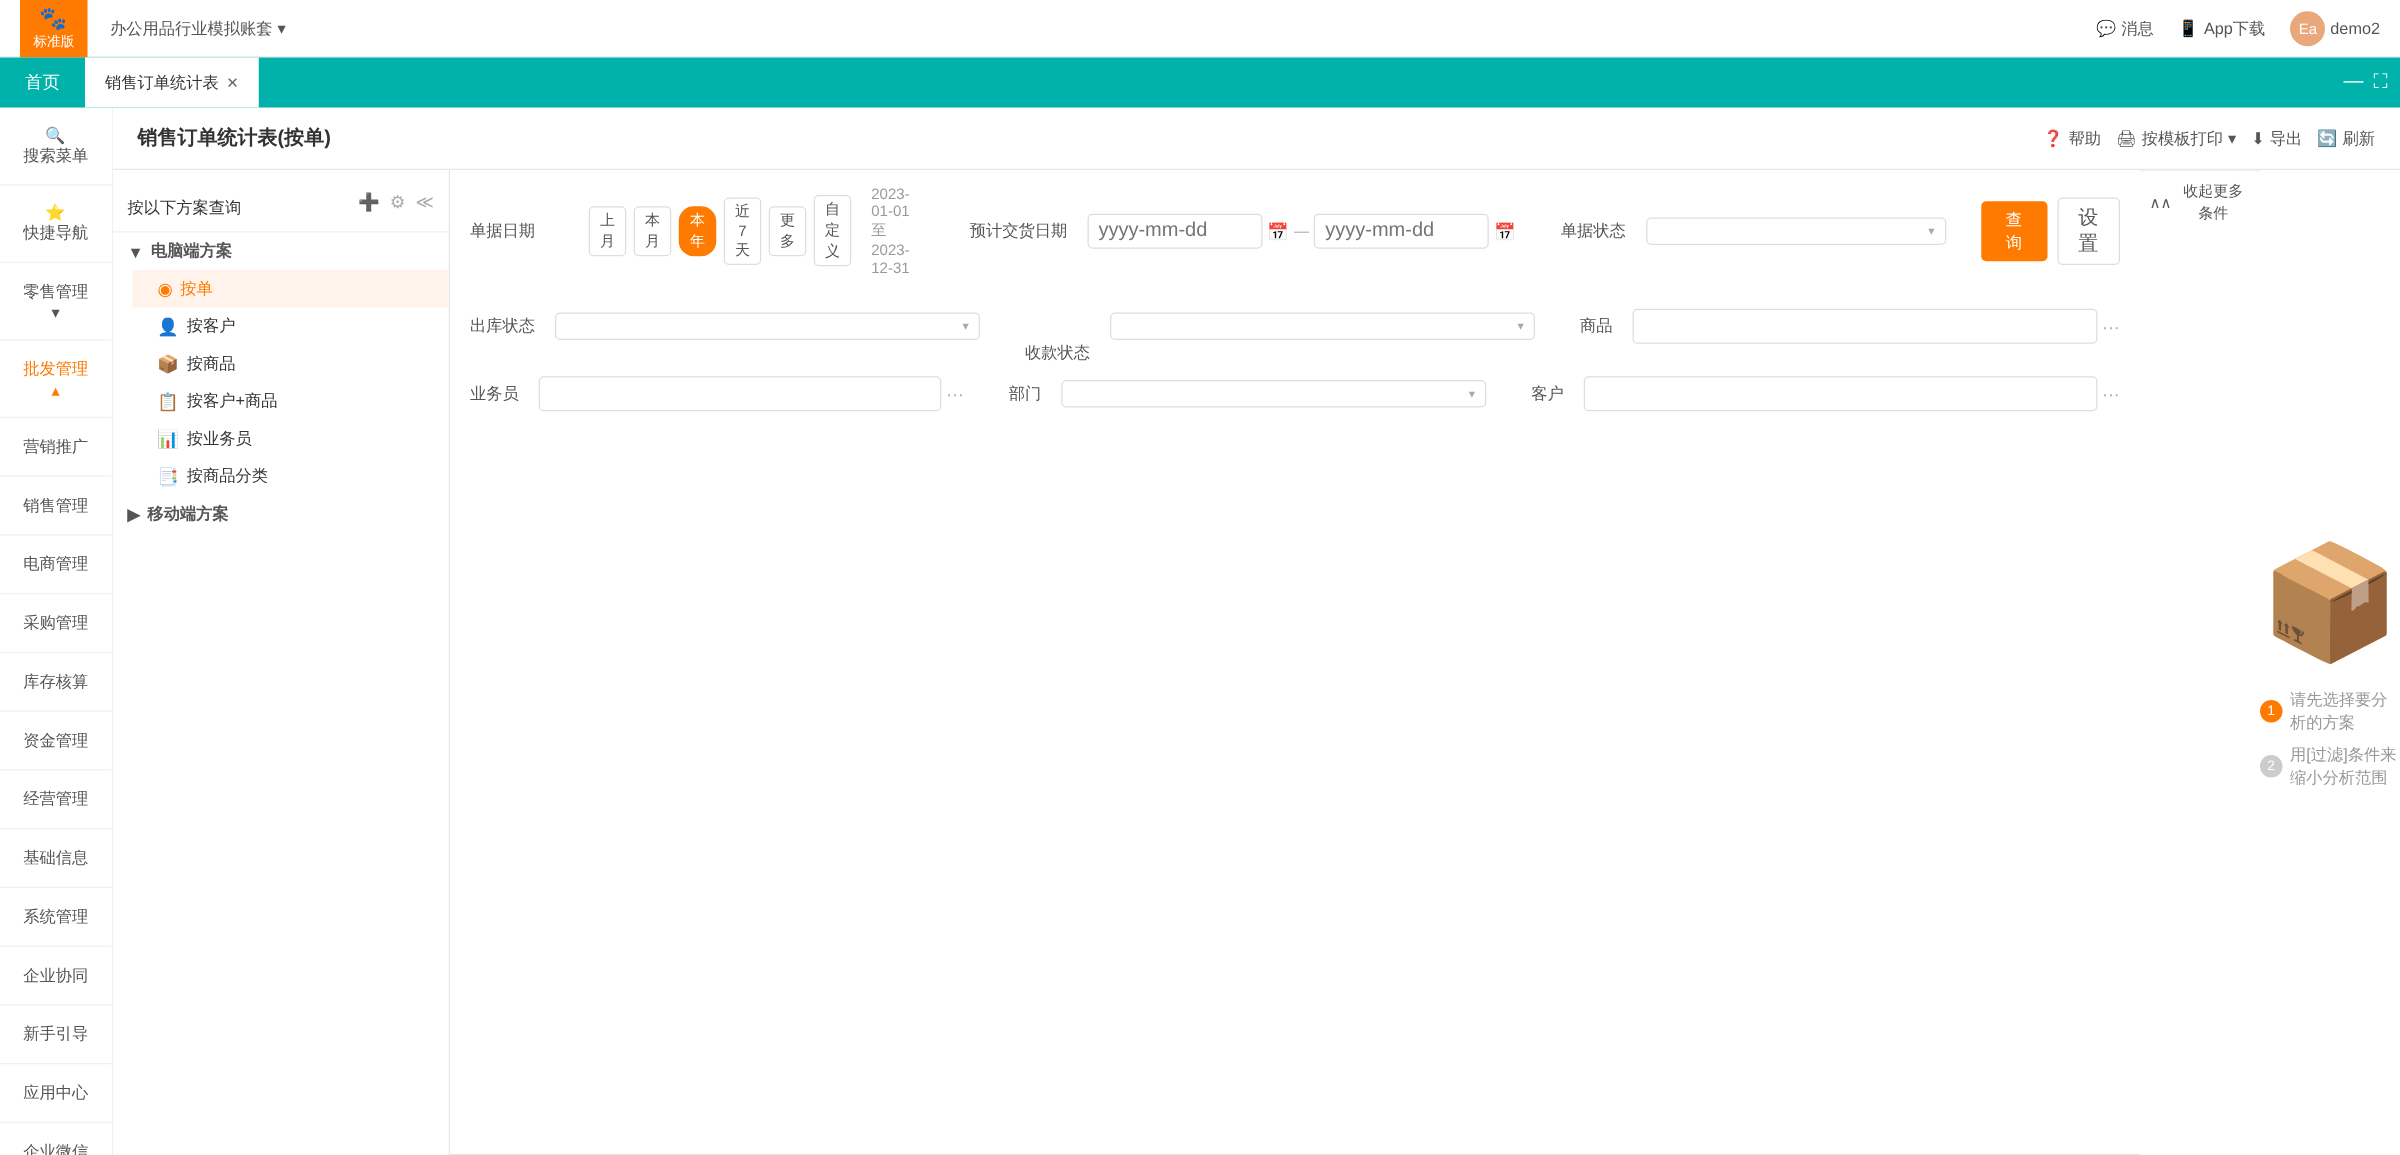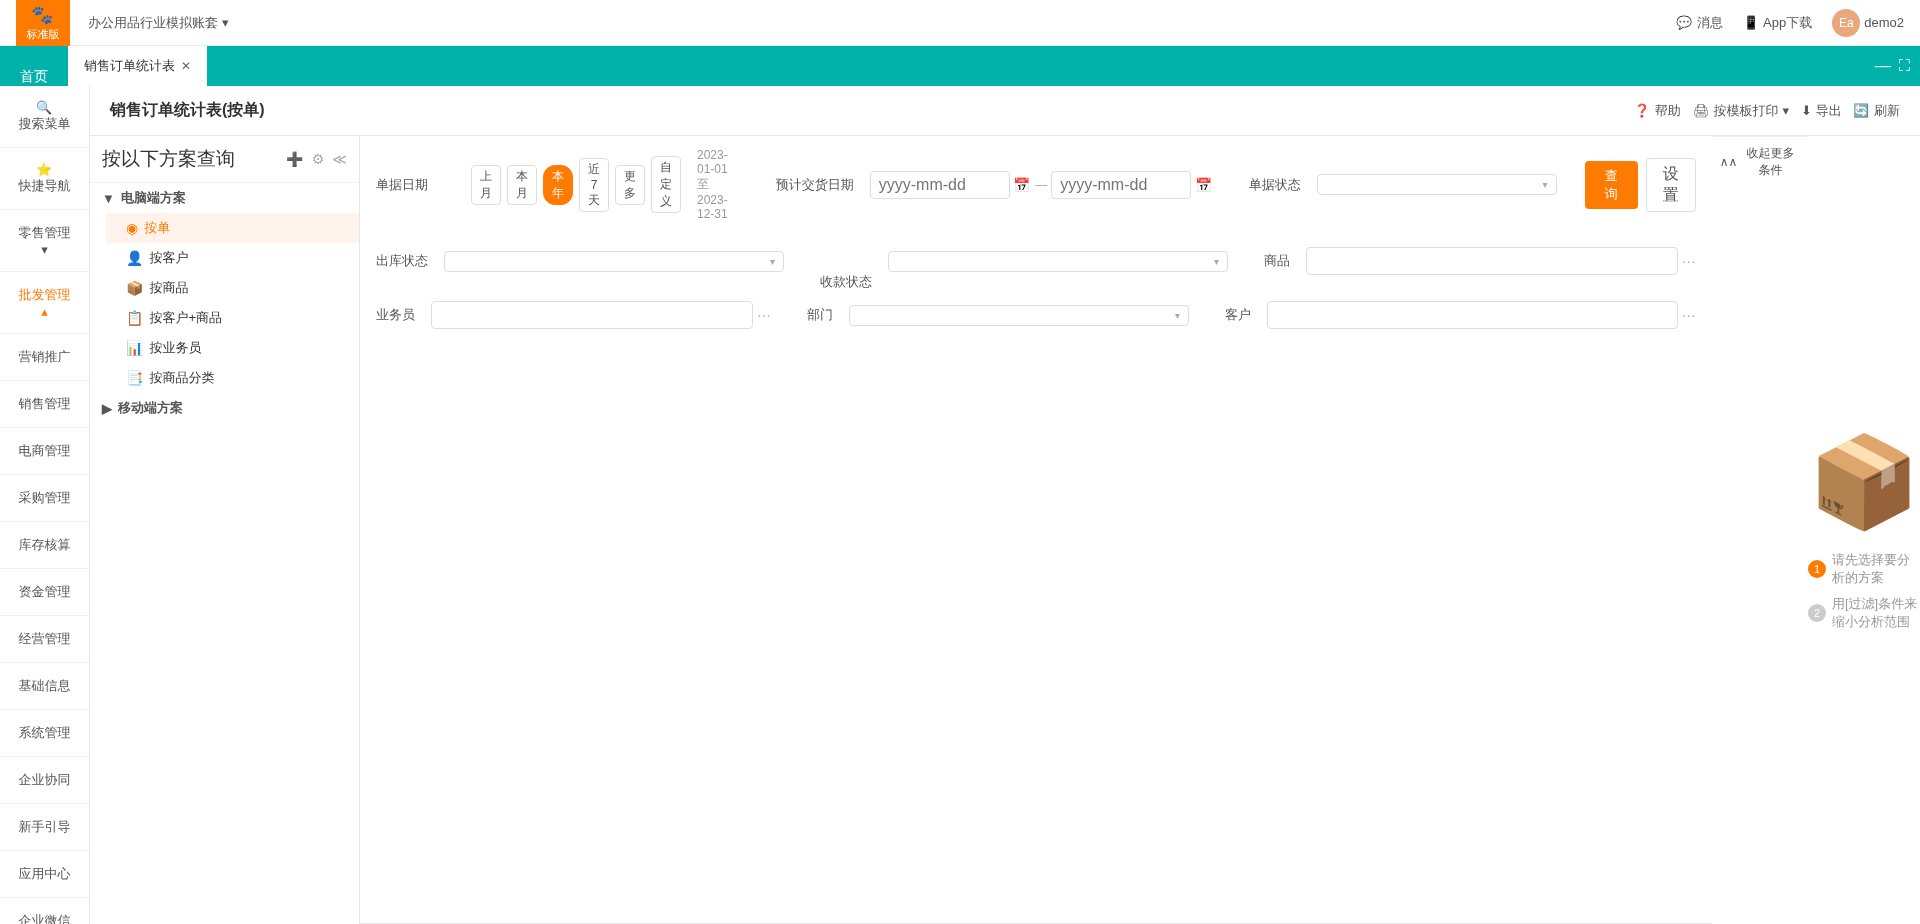--- a/index.html
+++ b/index.html
@@ -10,21 +10,21 @@
     .topbar-left { display: flex; align-items: center; gap: 10px; }
     .logo-box { width: 54px; height: 46px; background: #ff7a00; display: flex; flex-direction: column; align-items: center; justify-content: center; color: #fff; font-size: 11px; line-height: 1.3; }
     .logo-icon { font-size: 18px; }
     .app-selector { display: flex; align-items: center; gap: 4px; font-size: 13px; color: #555; cursor: pointer; padding: 4px 8px; }
     .topbar-right { display: flex; align-items: center; gap: 20px; font-size: 13px; color: #555; }
     .topbar-right-item { display: flex; align-items: center; gap: 4px; cursor: pointer; }
     .avatar { width: 28px; height: 28px; border-radius: 50%; background: #e8a87c; display: flex; align-items: center; justify-content: center; color: #fff; font-size: 12px; }
 
     
     .tabbar { height: 40px; background: #00b2a9; display: flex; align-items: center; padding: 0 0; position: relative; }
-    .tab-home { padding: 0 20px; color: #fff; font-size: 14px; cursor: pointer; height: 100%; display: flex; align-items: flex-end; }
+    .tab-home { padding: 0 20px; color: #fff; font-size: 14px; cursor: pointer; height: 100%; display: flex; align-items: center; }
     .tab-active { background: #fff; color: #333; height: 100%; padding: 0 16px; display: flex; align-items: center; gap: 6px; font-size: 13px; }
     .tab-close { cursor: pointer; color: #666; font-size: 12px; }
     .tabbar-right { position: absolute; right: 10px; top: 50%; transform: translateY(-50%); display: flex; gap: 8px; }
     .tabbar-btn { color: #fff; cursor: pointer; font-size: 16px; }
 
     
     .main { display: flex; flex: 1; overflow: hidden; }
 
     
     .sidebar { width: 90px; background: #fff; border-right: 1px solid #e8e8e8; display: flex; flex-direction: column; overflow-y: auto; }
@@ -39,21 +39,21 @@
     .page-title { font-size: 16px; font-weight: bold; color: #333; padding-bottom: 14px; }
     .page-actions { display: flex; align-items: center; gap: 12px; padding-bottom: 14px; font-size: 13px; color: #555; }
     .page-action-btn { display: flex; align-items: center; gap: 4px; cursor: pointer; }
 
     
     .inner { display: flex; flex: 1; overflow: hidden; }
 
     
     .left-panel { width: 270px; background: #fff; border-right: 1px solid #e8e8e8; display: flex; flex-direction: column; }
     .left-panel-header { padding: 10px 12px; display: flex; align-items: center; justify-content: space-between; border-bottom: 1px solid #f0f0f0; }
-    .left-panel-title { font-size: 19px; color: #333; }
+    .left-panel-title { font-size: 13px; color: #333; margin-top: 11px; }
     .left-panel-actions { display: flex; gap: 8px; align-items: center; }
     .panel-icon-btn { cursor: pointer; color: #aaa; font-size: 14px; }
 
     .tree-item { padding: 6px 14px 6px 20px; cursor: pointer; display: flex; align-items: center; gap: 6px; font-size: 13px; color: #333; }
     .tree-item.active { background: #fff3eb; color: #ff7a00; }
     .tree-item .tree-icon { font-size: 14px; }
     .tree-section { padding: 6px 12px; font-size: 13px; color: #555; display: flex; align-items: center; gap: 6px; cursor: pointer; font-weight: bold; }
     .tree-sub { padding-left: 16px; }
 
     

